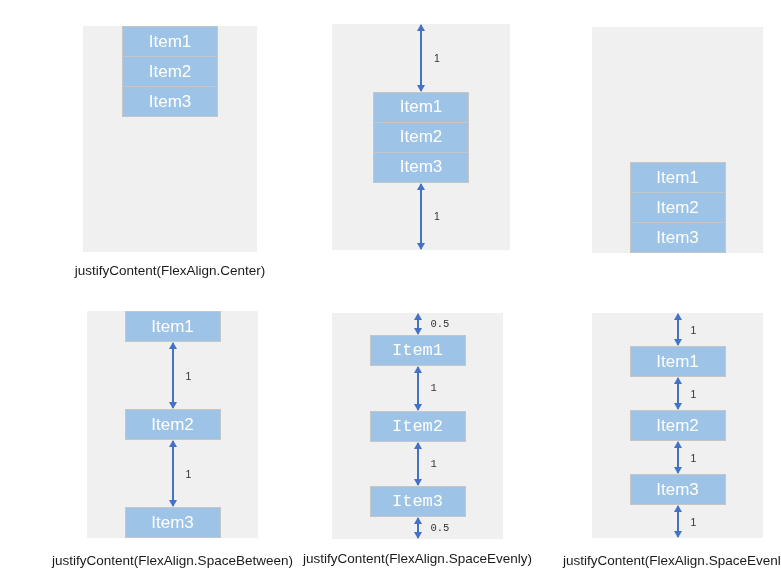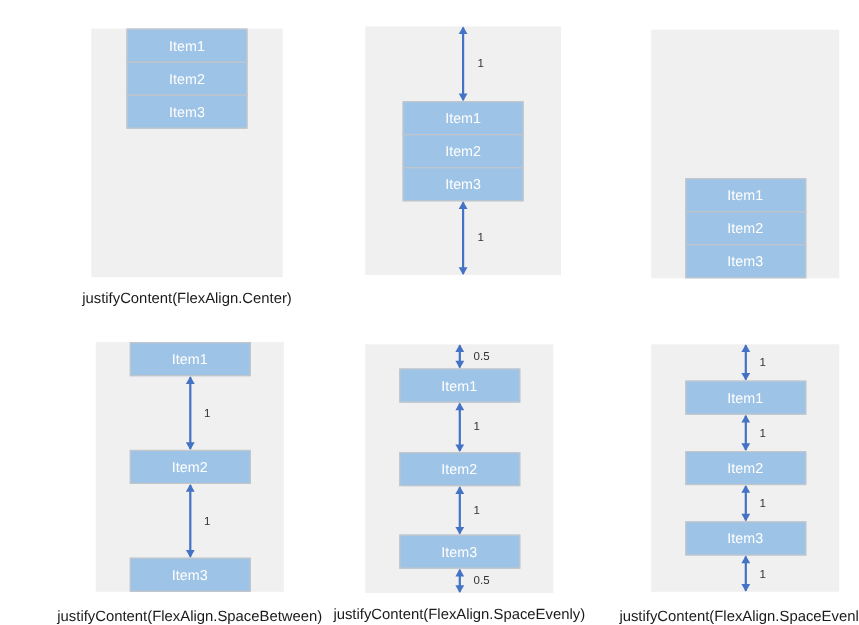--- a/index.html
+++ b/index.html
@@ -13,27 +13,27 @@
   }
   .panel { position: absolute; }
   .box {
     width: 100%;
     background: var(--container-bg, #f0f0f0);
     display: flex;
     flex-direction: column;
     align-items: center;
   }
   .item {
-    width: 110px;
+    width: 96px;
     height: 31px;
     flex: 0 0 31px;
     background: var(--item-fill, #9dc3e6);
     border: 1px solid var(--item-border, #c6c6c6);
     color: var(--item-text, #ffffff);
-    font-size: 13px;
+    font-size: 17px;
     display: flex;
     align-items: center;
     justify-content: center;
   }
   .box .item + .item { margin-top: -1px; }
   .gap {
     position: relative;
     width: 110px;
     flex-grow: 1;
     flex-basis: 0;
@@ -139,21 +139,21 @@
       <div class="gap" style="flex-grow: 1;">
         <span class="arrow"></span>
         <span class="gap-label">1</span>
       </div>
       <div class="item">Item3</div>
     </div>
   <figcaption class="caption">justifyContent(FlexAlign.SpaceBetween)</figcaption>
 </figure>
 
 <figure class="panel" id="panel-4">
-  <div class="box" style="justify-content: center;">
+  <div class="box" style="justify-content: center; font-family: Liberation Mono, monospace;">
       <div class="gap" style="flex-grow: 0.5;">
         <span class="arrow"></span>
         <span class="gap-label">0.5</span>
       </div>
       <div class="item">Item1</div>
       <div class="gap" style="flex-grow: 1;">
         <span class="arrow"></span>
         <span class="gap-label">1</span>
       </div>
       <div class="item">Item2</div>

